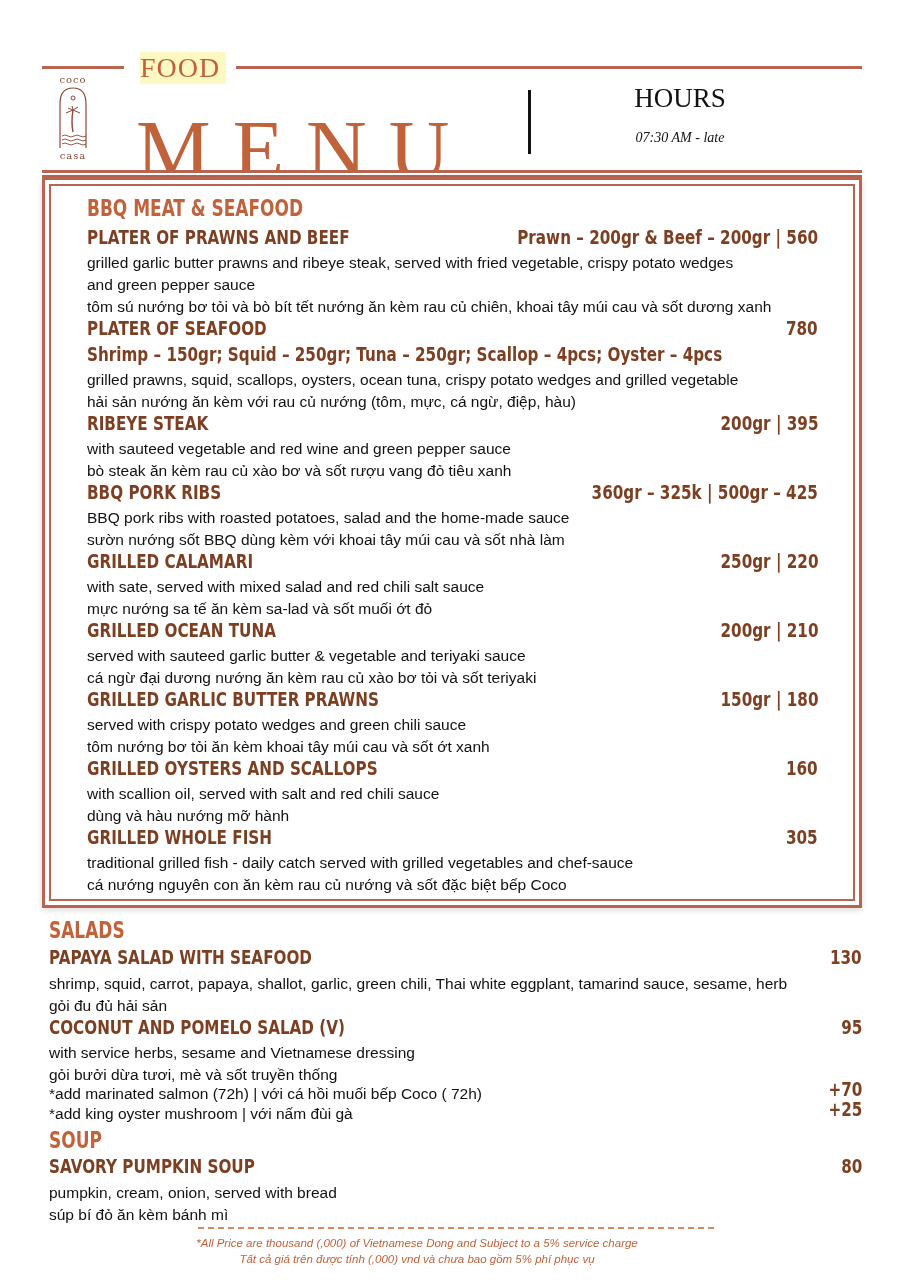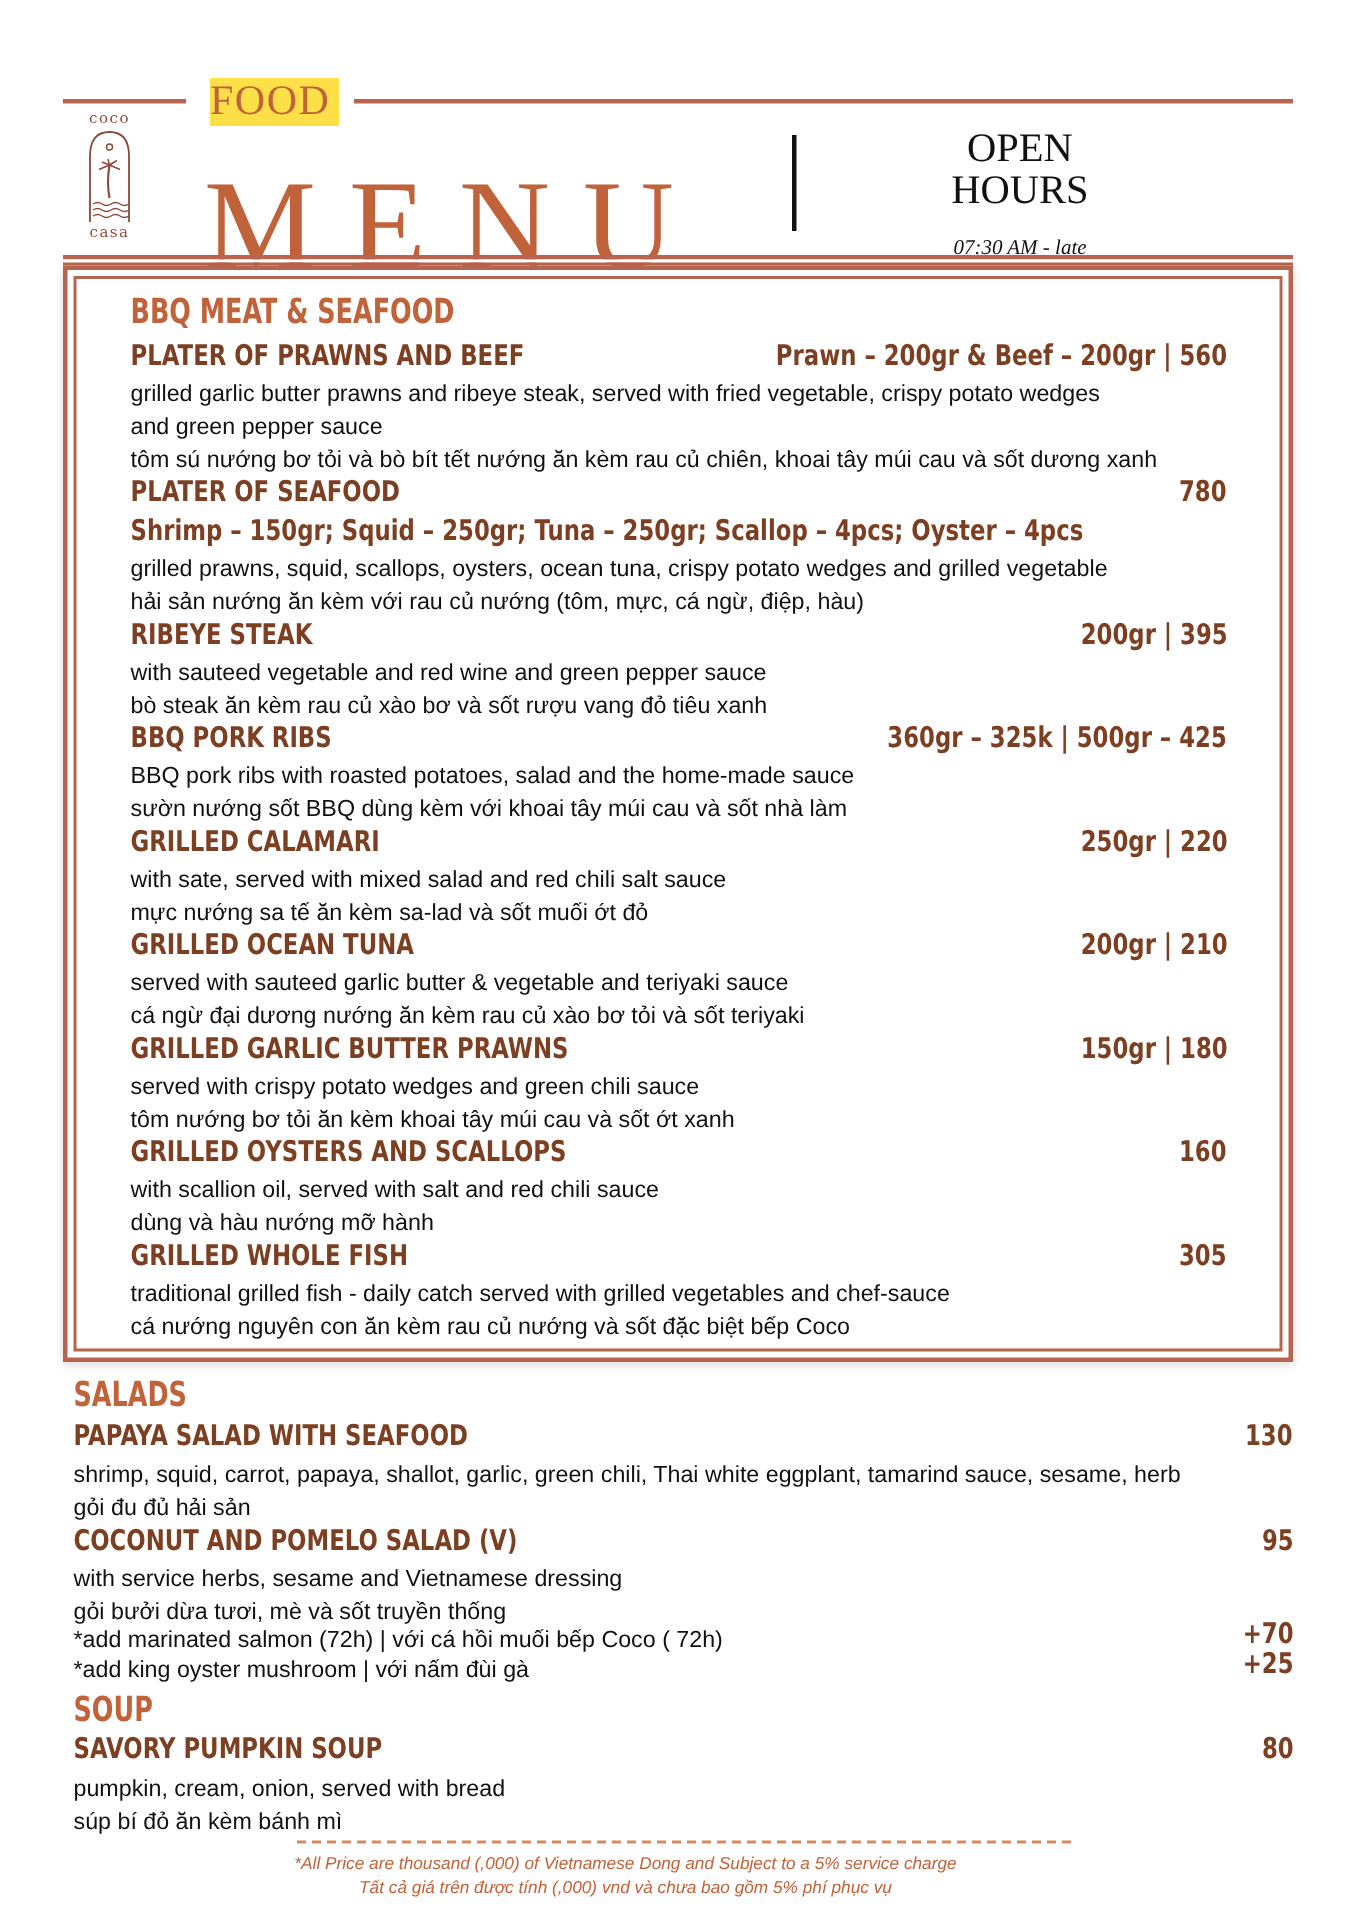--- a/index.html
+++ b/index.html
@@ -8,21 +8,21 @@
   .hdr-line { position:absolute; background:#b8644e; height:3px; }
   .hdr-dbl { position:absolute; left:42px; width:820px; }
   .hdr-dbl .l1 { height:3px; background:#b8644e; }
   .hdr-dbl .l2 { height:2px; background:#fff; }
   .hdr-dbl .l3 { height:2px; background:#b8644e; }
 
   .logo { position:absolute; left:50px; top:74px; width:46px; height:90px; color:#8a4a3a; font-family:"DejaVu Serif", serif; }
   .logo .top-word { position:absolute; top:0; left:0; width:46px; text-align:center; font-size:10px; letter-spacing:1px; }
   .logo .bot-word { position:absolute; top:76px; left:0; width:46px; text-align:center; font-size:10px; letter-spacing:1px; }
 
-  .food-word { position:absolute; left:140px; top:52px; font-family:"Liberation Serif", serif; font-size:28px; color:#c0623a; letter-spacing:1px; background:#fde047; padding:0 6px 0 0; }
+  .food-word { position:absolute; left:140px; top:52px; font-family:"Liberation Serif", serif; font-size:28px; color:#c0623a; letter-spacing:1px; background:#fef9c3; padding:0 6px 0 0; }
   .menu-word { position:absolute; left:136px; top:78px; font-family:"Liberation Serif", serif; font-size:84px; color:#c0623a; letter-spacing:22px; line-height:90px;margin-top:28px; }
 
   .vbar { position:absolute; left:528px; top:90px; width:3px; height:64px; background:#111; }
   .hours { position:absolute; left:590px; top:84px; width:180px; text-align:center; font-family:"Liberation Serif", serif; color:#111; }
   .hours .t1 { font-size:27px; line-height:28px; }
   .hours .t2 { font-size:14px; line-height:16px; margin-top:18px;font-style:italic; }
 
   .box-outer { position:absolute; left:42px; top:177px; width:820px; height:731px; border:3px solid #b8644e; box-sizing:border-box; box-shadow:0 2px 6px rgba(0,0,0,0.15); }
   .box-inner { position:absolute; left:4px; top:4px; right:4px; bottom:4px; border:2px solid #b8644e; }
 
@@ -50,21 +50,20 @@
     <path d="M12 62 q3 -2 6 0 t6 0 t6 0 t6 0 M12 66 q3 -2 6 0 t6 0 t6 0 t6 0 M12 70 q3 -2 6 0 t6 0 t6 0 t6 0" stroke="#8a4a3a" stroke-width="0.9" fill="none"></path>
   </svg>
   <div class="bot-word">casa</div>
 </div>
 
 <div class="food-word">FOOD</div>
 <div class="menu-word">MENU</div>
 
 <div class="vbar"></div>
 <div class="hours">
-  <div class="t1">OPEN</div>
   <div class="t1">HOURS</div>
   <div class="t2">07:30 AM - late</div>
 </div>
 
 <div class="hdr-dbl" style="top:170px;">
   <div class="l1"></div>
     <div class="l2"></div>
     <div class="l3"></div>
 </div>
 

